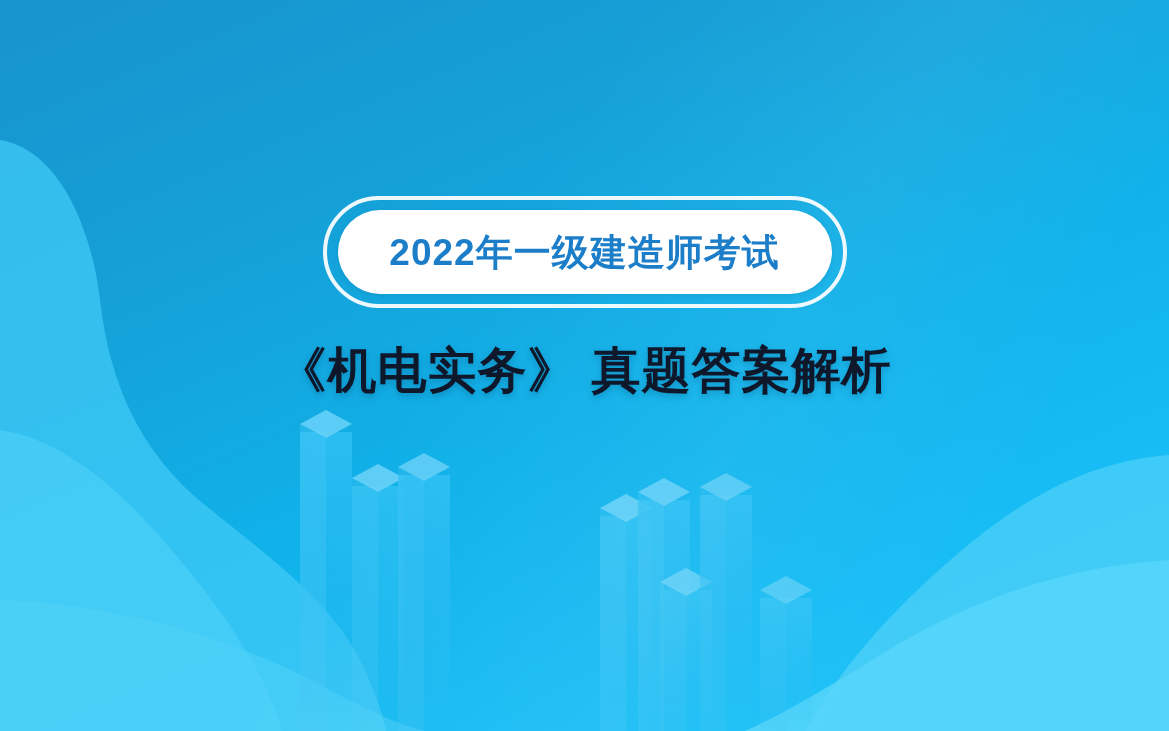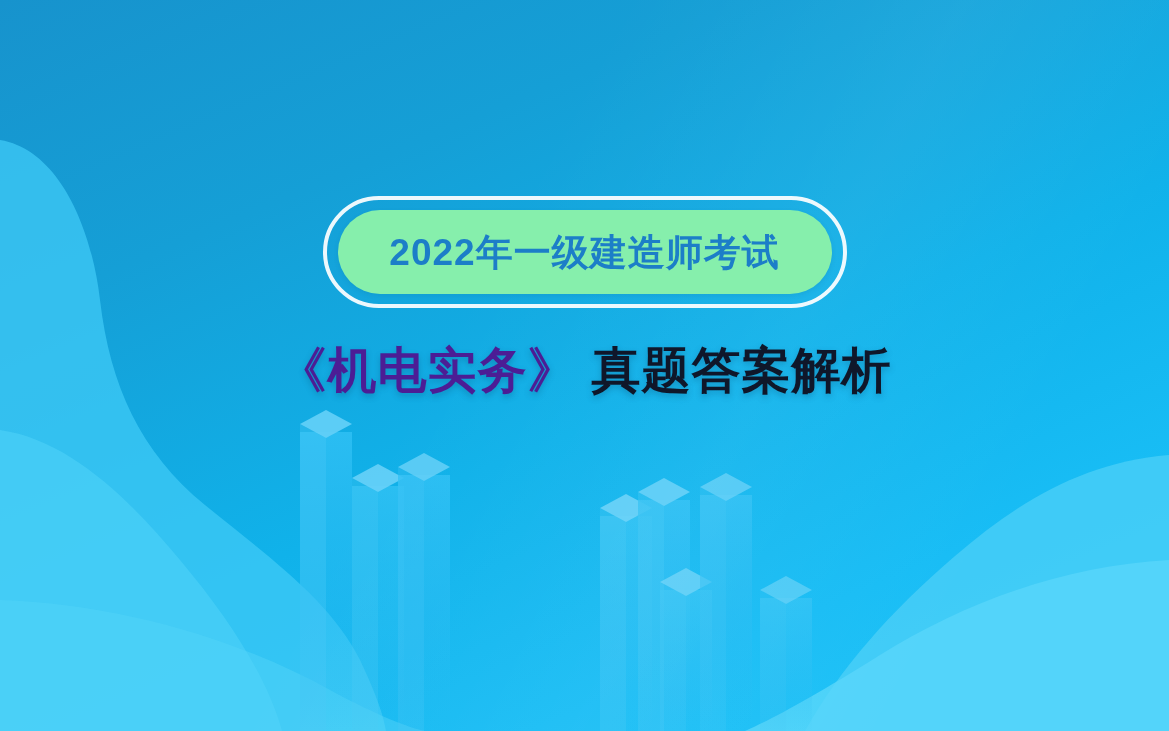--- a/index.html
+++ b/index.html
@@ -78,21 +78,21 @@
     border-radius: 56px;
     box-sizing: border-box;
     display: flex;
     align-items: center;
     justify-content: center;
   }
 
   .pill {
     width: 494px;
     height: 84px;
-    background: #86efac;
+    background: #ffffff;
     border-radius: 42px;
     display: flex;
     align-items: center;
     justify-content: center;
     box-shadow: 0 2px 5px rgba(10,70,110,0.10);
   }
 
   .pill-text {
     color: #1c7ec8;
     font-size: 37px;
@@ -110,21 +110,21 @@
     top: 341px;
     transform: translateX(-50%);
     white-space: nowrap;
     font-size: 49px;
     font-weight: bold;
     line-height: 1.2;
     letter-spacing: 1px;
     text-shadow: 0 3px 6px rgba(6,70,110,0.30);
     font-family: "Liberation Sans", "DejaVu Sans", sans-serif;
   }
-  .subtitle .accent { color: #4c1d95; }
+  .subtitle .accent { color: #0f172a; }
   .subtitle .plain  { color: #0f172a; margin-left: 14px; }
 </style>
 </head>
 <body>
 
 <div id="stage">
 
   <div class="bg-base"></div>
 
   <svg class="waves" viewBox="0 0 1169 731" preserveAspectRatio="none">

